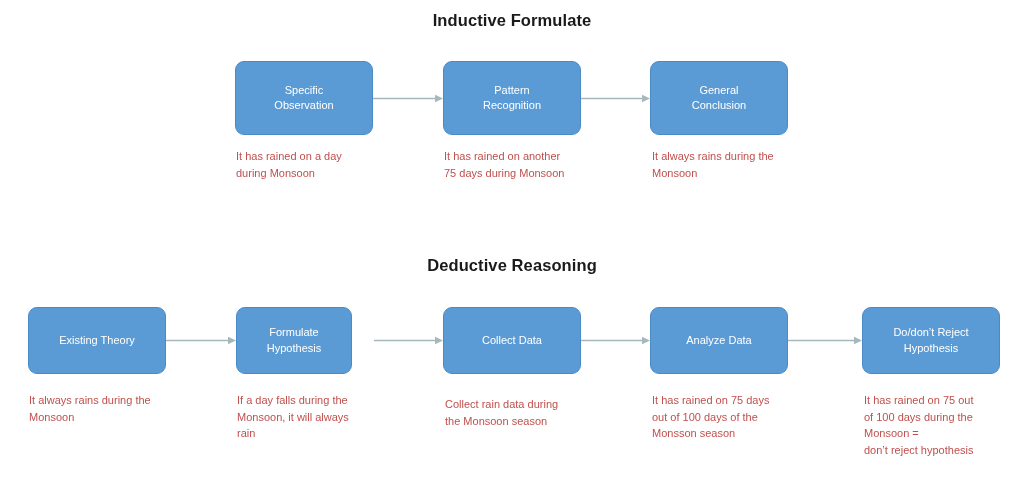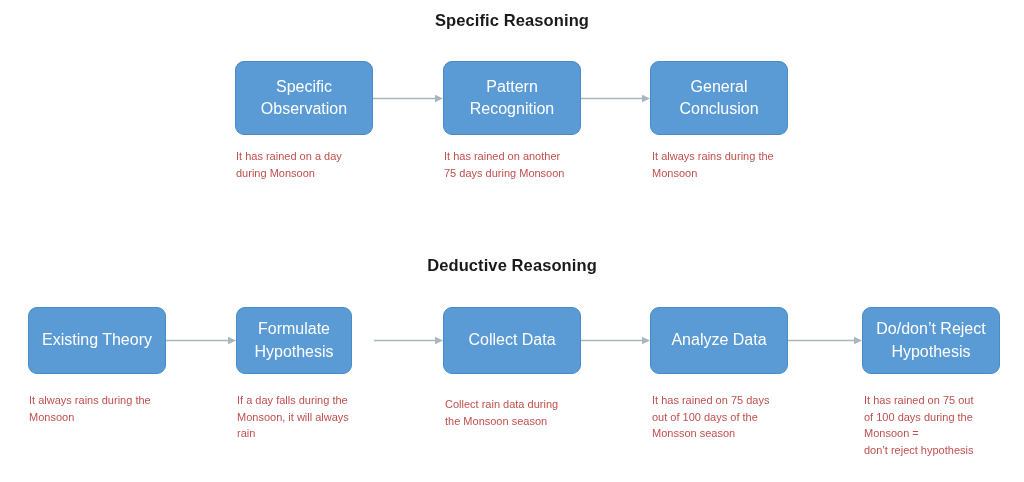--- a/index.html
+++ b/index.html
@@ -43,21 +43,21 @@
   .node {
     position: absolute;
     background: #5B9BD5;
     border: 1px solid #4A8BC7;
     border-radius: 9px;
     box-sizing: border-box;
     display: flex;
     align-items: center;
     justify-content: center;
     color: #ffffff;
-    font-size: 16px;
+    font-size: 11px;
     line-height: 1.38;
     text-align: center;
     padding: 4px 6px;
   }
   .node .node-label {
     display: block;
     white-space: pre-line;
   }
 
   
@@ -76,21 +76,21 @@
     line-height: 1.52;
     text-align: left;
     white-space: pre-line;
   }
 </style>
 </head>
 <body>
 
 <div class="canvas">
 
-  <div class="section-title" id="title-inductive">Specific Reasoning</div>
+  <div class="section-title" id="title-inductive">Inductive Formulate</div>
 
   <div class="node" style="left:235px; top:61px; width:138px; height:74px;">
     <span class="node-label">Specific
 Observation</span>
   </div>
   <div class="node" style="left:443px; top:61px; width:138px; height:74px;">
     <span class="node-label">Pattern
 Recognition</span>
   </div>
   <div class="node" style="left:650px; top:61px; width:138px; height:74px;">

